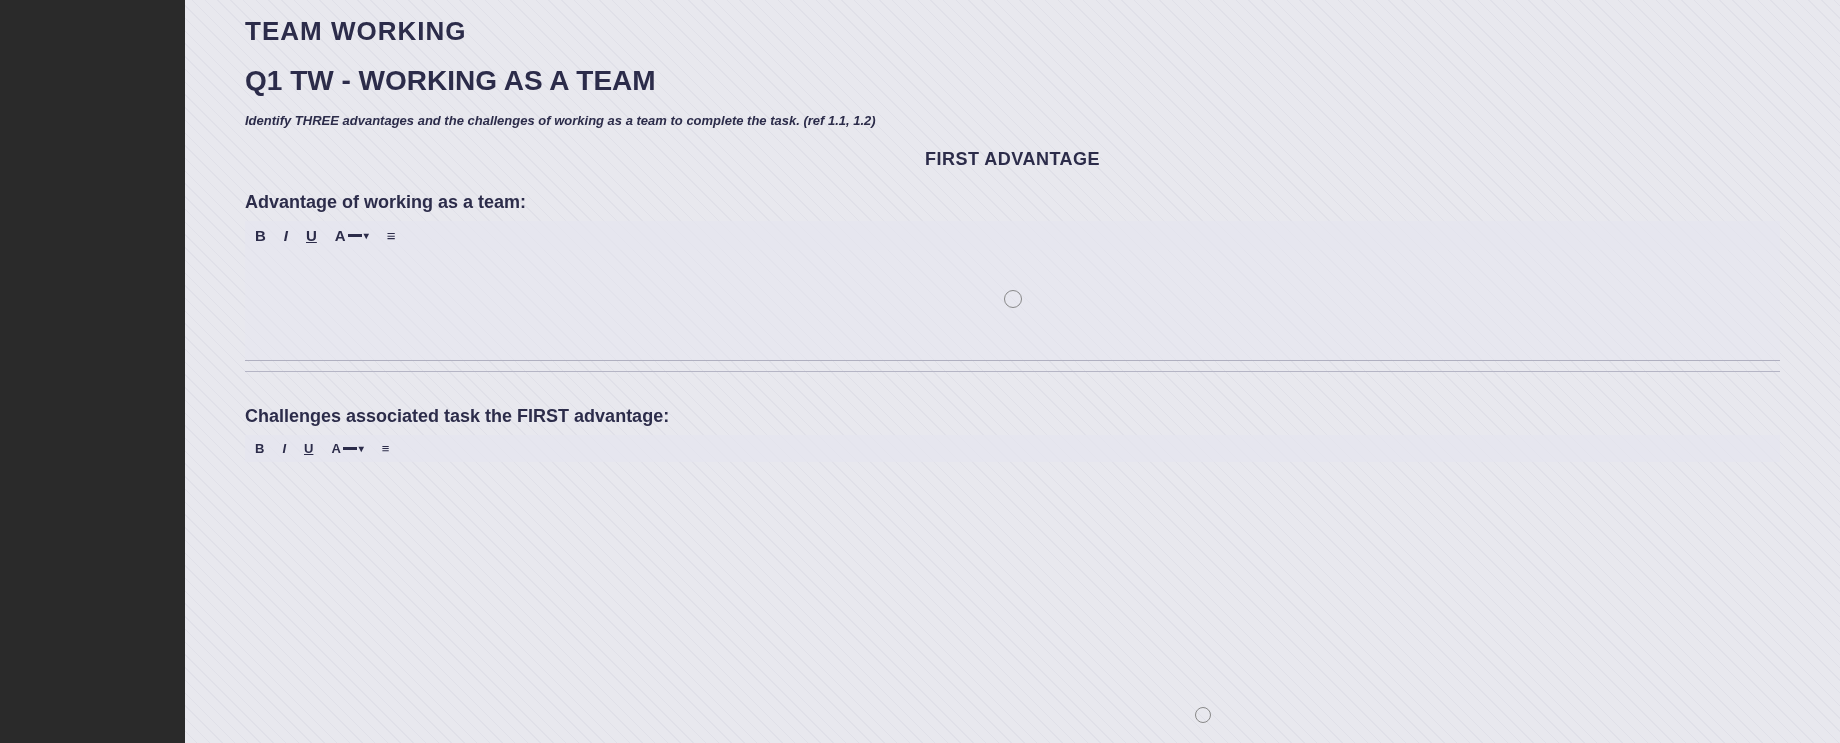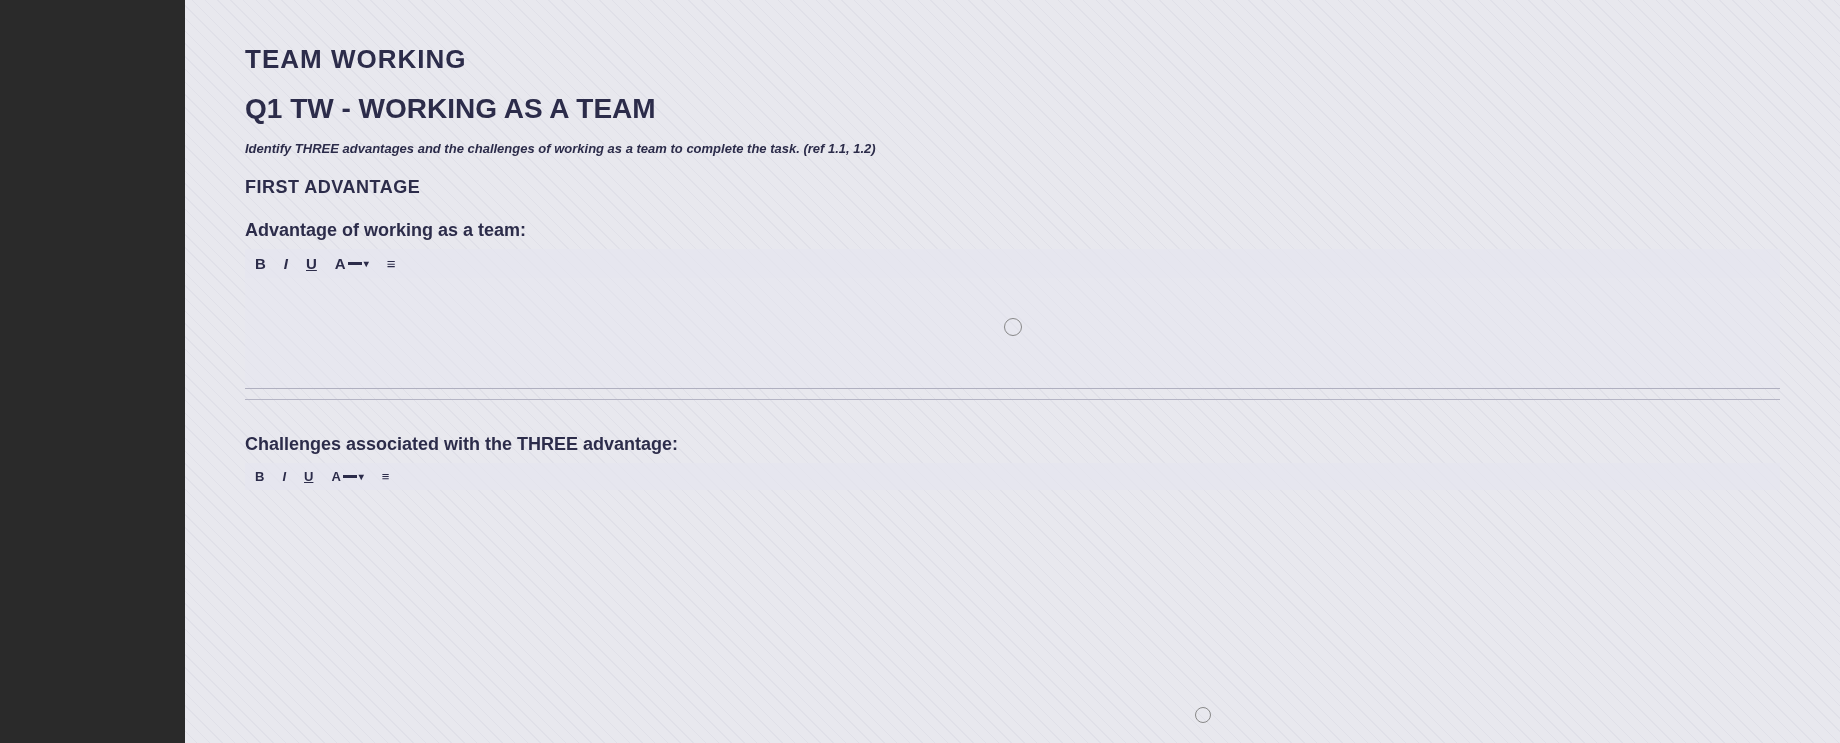--- a/index.html
+++ b/index.html
@@ -29,21 +29,21 @@
       height: 743px;
       background: #e8e8ee;
       background-image: 
         repeating-linear-gradient(
           45deg,
           transparent,
           transparent 8px,
           rgba(180, 180, 200, 0.15) 8px,
           rgba(180, 180, 200, 0.15) 9px
         );
-      padding: 44px 60px;
+      padding: 16px 60px;
       overflow: hidden;
       position: relative;
     }
 
     .section-title {
       font-size: 26px;
       font-weight: bold;
       color: #2c2c4a;
       margin-bottom: 18px;
       letter-spacing: 1px;
@@ -64,20 +64,21 @@
       font-style: italic;
       line-height: 1.5;
     }
 
     .first-advantage-label {
       font-size: 18px;
       font-weight: bold;
       color: #2c2c4a;
       margin-bottom: 22px;
       letter-spacing: 0.5px;
+      text-align: center;
     }
 
     .sub-label {
       font-size: 18px;
       font-weight: bold;
       color: #2c2c4a;
       margin-bottom: 8px;
     }
 
     .toolbar {
@@ -212,21 +213,21 @@
   <div class="text-area-box">
     <div class="text-area-inner">
       <div class="cursor-indicator"></div>
     </div>
   </div>
 
   <div class="second-section">
     <div class="divider-line"></div>
     <div class="cursor-indicator-2"></div>
     <div style="height:30px;"></div>
-    <div class="sub-label">Challenges associated with the THREE advantage:</div>
+    <div class="sub-label">Challenges associated task the FIRST advantage:</div>
 
     <div class="toolbar toolbar-small">
       <span class="toolbar-btn bold-btn">B</span>
       <span class="toolbar-btn italic-btn">I</span>
       <span class="toolbar-btn underline-btn">U</span>
       <span class="toolbar-btn color-btn">
         <span>A</span>
         <span class="color-indicator"></span>
         <span class="dropdown-arrow">▾</span>
       </span>

